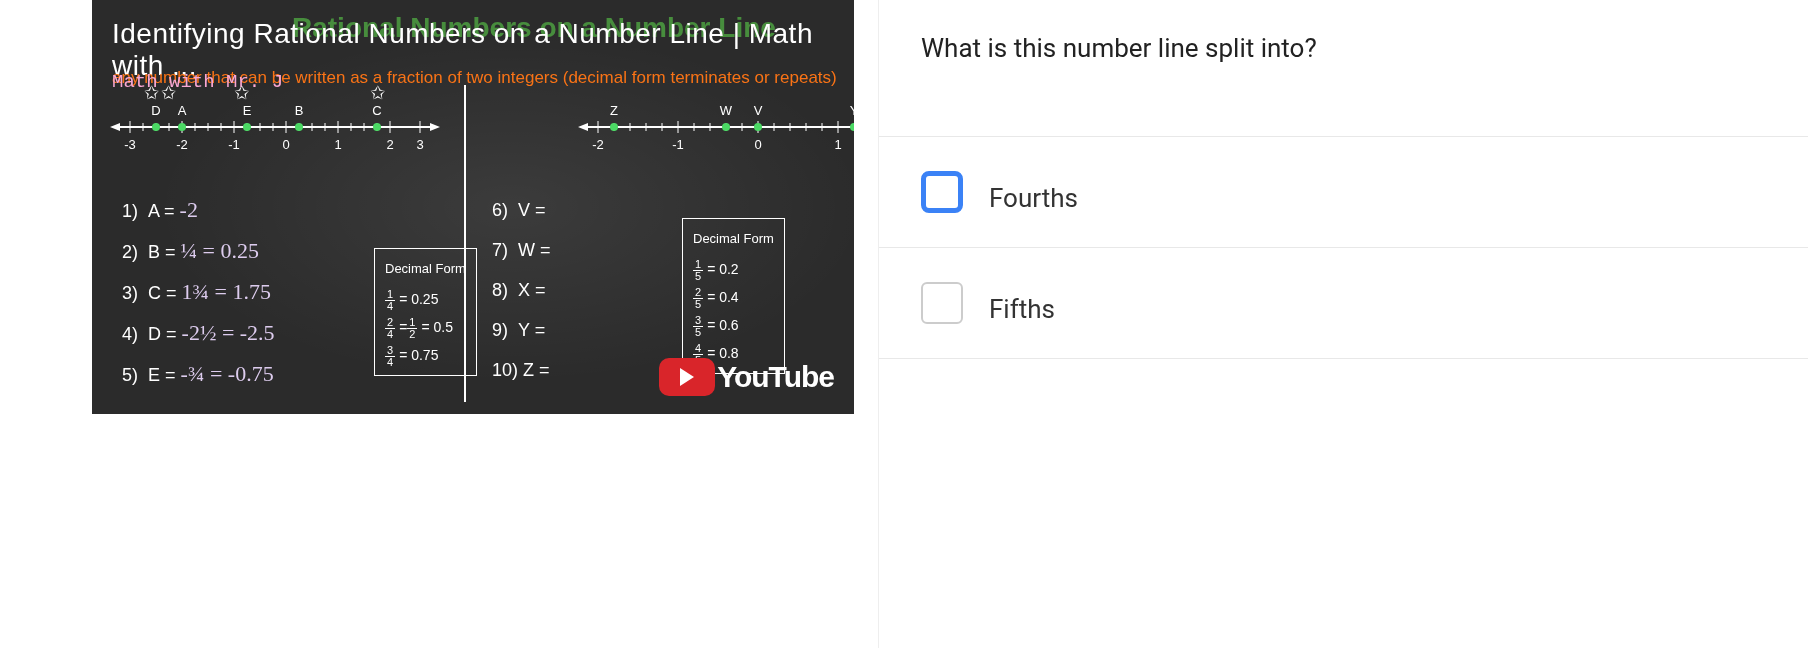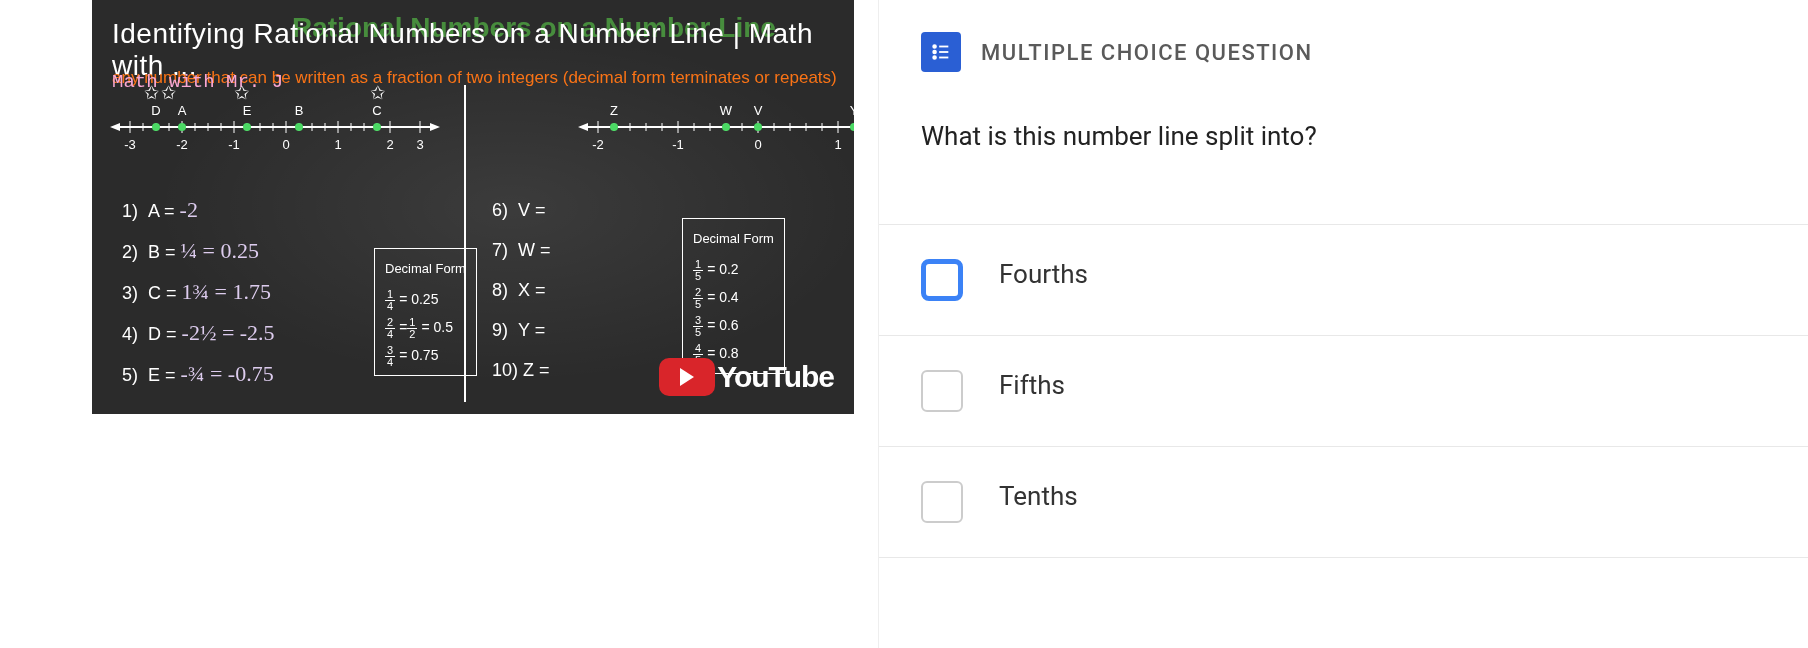--- a/index.html
+++ b/index.html
@@ -71,21 +71,21 @@
     display:flex; align-items:center; gap:20px; padding: 0 0 0 42px; margin-bottom: 48px;
   }
   .q-icon {
     width:40px; height:40px; background:#2a5fd4; border-radius:4px; display:flex; align-items:center; justify-content:center; flex:none;
   }
   .q-icon svg { width:22px; height:22px; }
   .q-type { font-size:22px; letter-spacing:1.5px; color:#5a5a5a; font-weight:500;}
   .q-text { font-size:26px; color:#222; padding:0 60px 0 42px; margin-bottom: 70px; line-height:1.3;}
   .options { border-top:1px solid #e8e8e8;}
   .option {
-    display:flex; align-items:flex-start; gap:36px; padding: 34px 0 34px 42px;
+    display:flex; align-items:flex-end; gap:26px; padding: 34px 0 34px 42px;
     border-bottom:1px solid #e8e8e8; cursor:pointer;
   }
   .option .cb {
     width:42px; height:42px; border:2px solid #ccc; border-radius:6px; flex:none; background:#fff;
   }
   .option.selected .cb {
     border:5px solid #3b82f6; border-radius:8px;
   }
   .option .lbl { font-size:26px; color:#333; }
 </style>
@@ -264,41 +264,24 @@
     </div>
 
     <div class="yt-logo">
       <div class="pbtn"></div>
       <span class="txt">YouTube</span>
     </div>
   </div>
 </div>
 
 <div class="right-panel">
-  <div class="q-header">
-    <div class="q-icon">
-      <svg viewBox="0 0 24 24" fill="none" stroke="#fff" stroke-width="2">
-        <circle cx="5" cy="6" r="1.5" fill="#fff"></circle>
-          <line x1="10" y1="6" x2="20" y2="6"></line>
-        <circle cx="5" cy="12" r="1.5" fill="#fff"></circle>
-          <line x1="10" y1="12" x2="20" y2="12"></line>
-        <circle cx="5" cy="18" r="1.5" fill="#fff"></circle>
-          <line x1="10" y1="18" x2="20" y2="18"></line>
-      </svg>
-    </div>
-    <div class="q-type">MULTIPLE CHOICE QUESTION</div>
-  </div>
   <div class="q-text">What is this number line split into?</div>
   <div class="options">
     <div class="option selected">
       <div class="cb"></div>
       <div class="lbl">Fourths</div>
     </div>
     <div class="option">
       <div class="cb"></div>
       <div class="lbl">Fifths</div>
     </div>
-    <div class="option">
-      <div class="cb"></div>
-      <div class="lbl">Tenths</div>
-    </div>
   </div>
 </div>
 
 </body></html>

